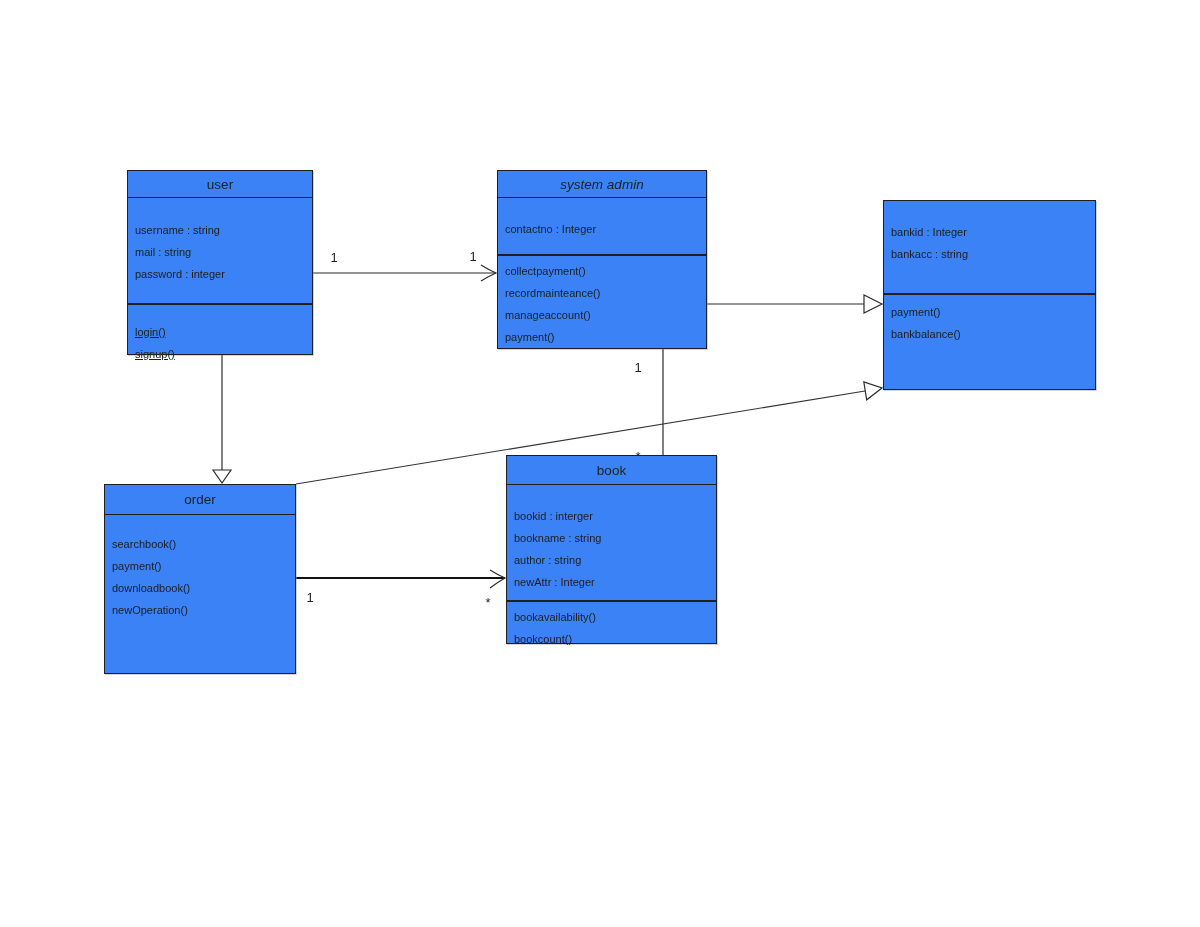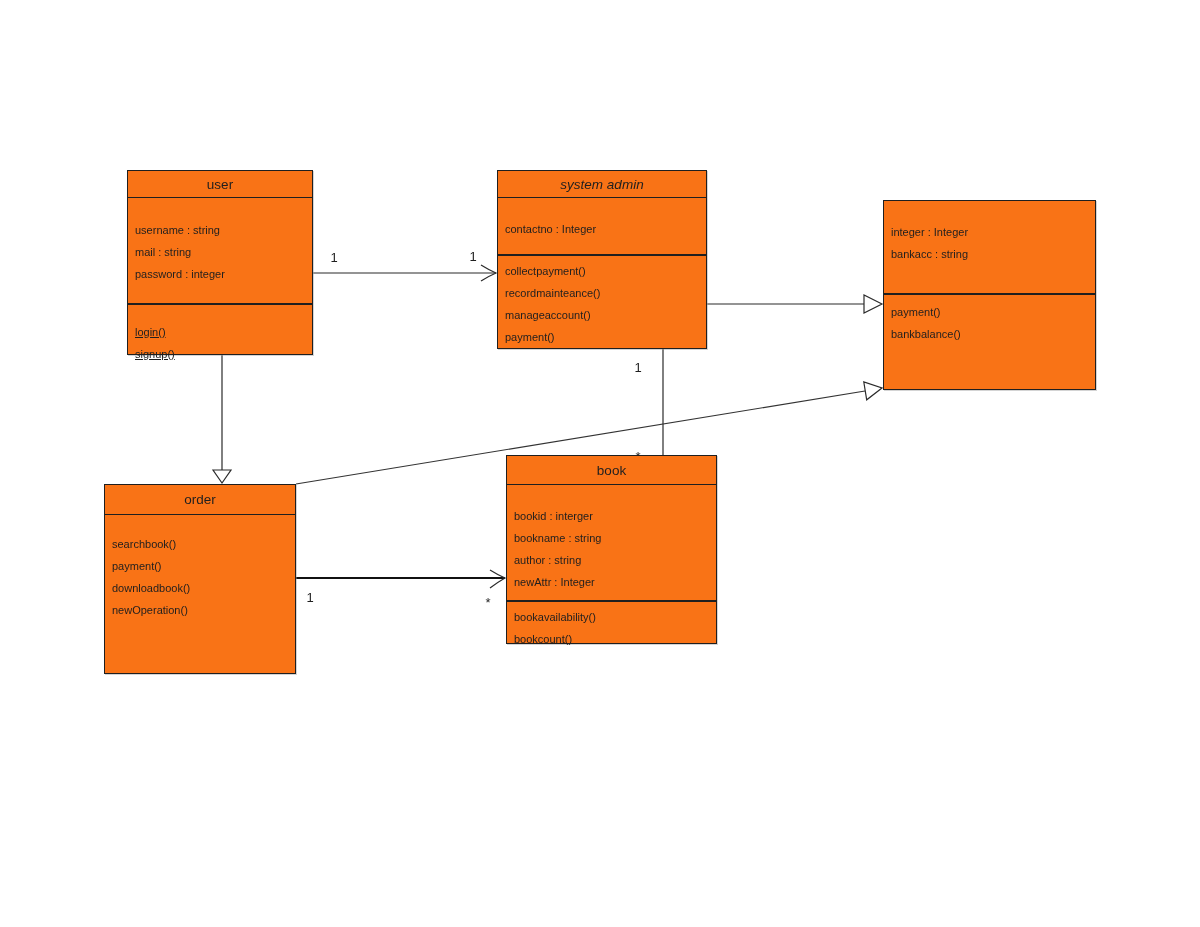--- a/index.html
+++ b/index.html
@@ -10,21 +10,21 @@
     font-family:"Liberation Sans", sans-serif;
     color:#1f1f1f;
     overflow:hidden;
   }
   .connectors{
     position:absolute;left:0;top:0;width:1200px;height:927px;
     pointer-events:none;
   }
   .class-box{
     position:absolute;
-    background:#f97316;
+    background:#3b82f6;
     border:1.2px solid #1f1f1f;
     box-sizing:border-box;
     display:flex;
     flex-direction:column;
     box-shadow:1px 1px 0 rgba(160,160,160,.45);
   }
   .box-title{
     flex:0 0 auto;
     box-sizing:border-box;
     border-bottom:1px solid #1f1f1f;
@@ -148,21 +148,21 @@
     <div class="box-methods">
       <div class="row">collectpayment()</div>
       <div class="row">recordmainteance()</div>
       <div class="row">manageaccount()</div>
       <div class="row">payment()</div>
     </div>
   </div>
 
   <div class="class-box" id="box-payment">
     <div class="box-attrs">
-      <div class="row">integer : Integer</div>
+      <div class="row">bankid : Integer</div>
       <div class="row">bankacc : string</div>
     </div>
     <div class="box-methods">
       <div class="row">payment()</div>
       <div class="row">bankbalance()</div>
     </div>
   </div>
 
   <div class="class-box" id="box-order">
     <div class="box-title">order</div>

